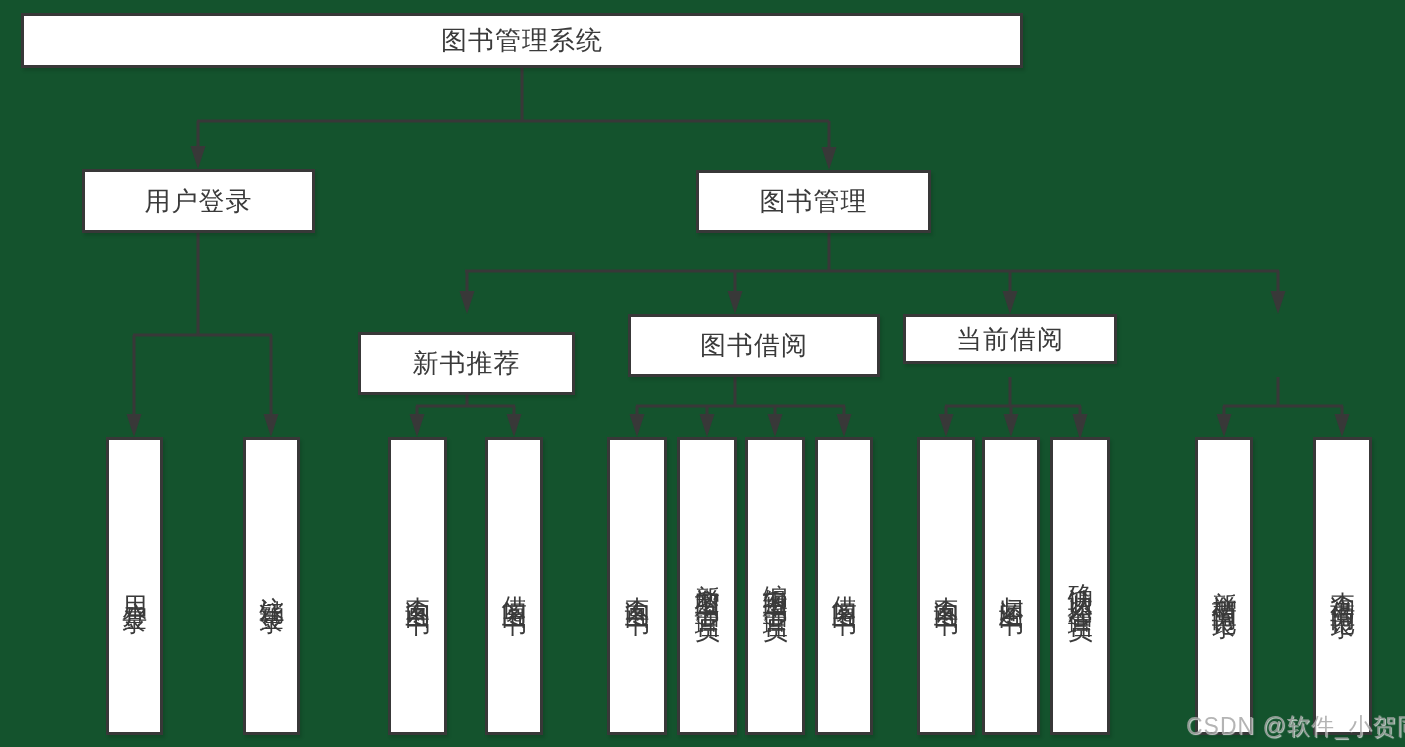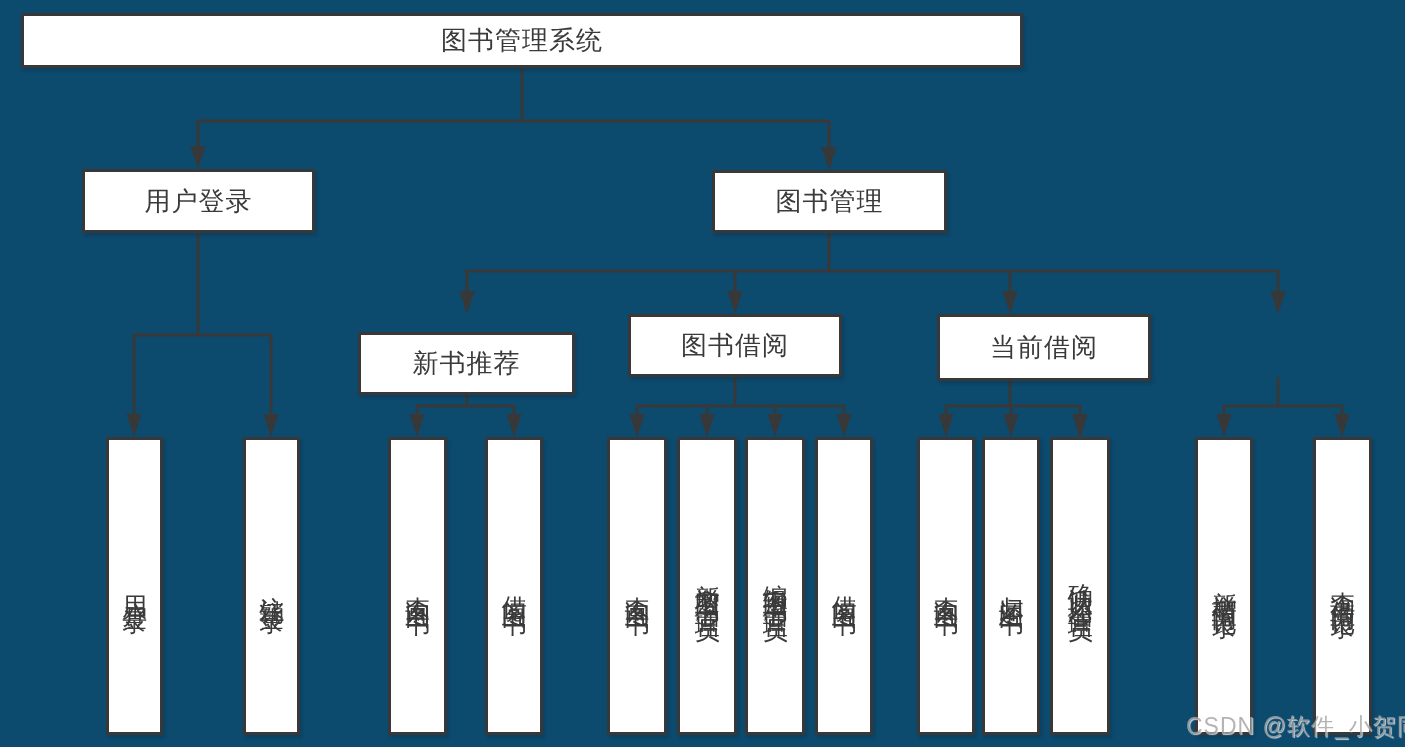--- a/index.html
+++ b/index.html
@@ -1,20 +1,20 @@
 <!DOCTYPE html>
 <html><head>
 <meta charset="utf-8">
 <style>
   html, body { margin: 0; padding: 0; background: #ffffff; }
   #canvas {
     position: relative;
     width: 1405px;
     height: 747px;
-    background: #0c4a6e;
+    background: #14532d;
     font-family: "Liberation Sans", "DejaVu Sans", sans-serif;
     overflow: hidden;
   }
   #connectors {
     position: absolute;
     left: 0; top: 0;
     width: 1405px; height: 747px;
     z-index: 1;
   }
   #connectors line { stroke: #383838; stroke-width: 3; }
@@ -49,24 +49,24 @@
     letter-spacing: 1px;
     white-space: nowrap;
     color: #a8a8a8;
     opacity: 0.85;
     text-shadow: 1px 1px 1px rgba(255,255,255,0.9);
   }
 
   
   #root-box        { left: 21px;   top: 13px;  width: 1002px; height: 55px; }
   #user-login-box  { left: 82px;   top: 169px; width: 233px;  height: 64px; }
-  #book-mgmt-box   { left: 712px;  top: 170px; width: 235px;  height: 63px; }
+  #book-mgmt-box   { left: 696px;  top: 170px; width: 235px;  height: 63px; }
   #new-books-box   { left: 358px;  top: 314px; width: 217px;  height: 63px; margin-top: 18px; }
-  #borrow-box      { left: 628px;  top: 314px; width: 214px;  height: 63px; }
-  #current-box     { left: 903px;  top: 314px; width: 214px;  height: 67px; margin-left: 34px; }
+  #borrow-box      { left: 628px;  top: 314px; width: 252px;  height: 63px; }
+  #current-box     { left: 903px;  top: 314px; width: 214px;  height: 50px; }
   #records-box     { left: 1172px; top: 314px; width: 211px;  height: 63px; }
 
   .leaf { top: 437px; height: 298px; }
   #leaf-0  { left: 106px;  width: 57px; }
   #leaf-1  { left: 243px;  width: 57px; }
   #leaf-2  { left: 388px;  width: 59px; }
   #leaf-3  { left: 485px;  width: 58px; }
   #leaf-4  { left: 607px;  width: 60px; }
   #leaf-5  { left: 677px;  width: 60px; }
   #leaf-6  { left: 745px;  width: 60px; }

